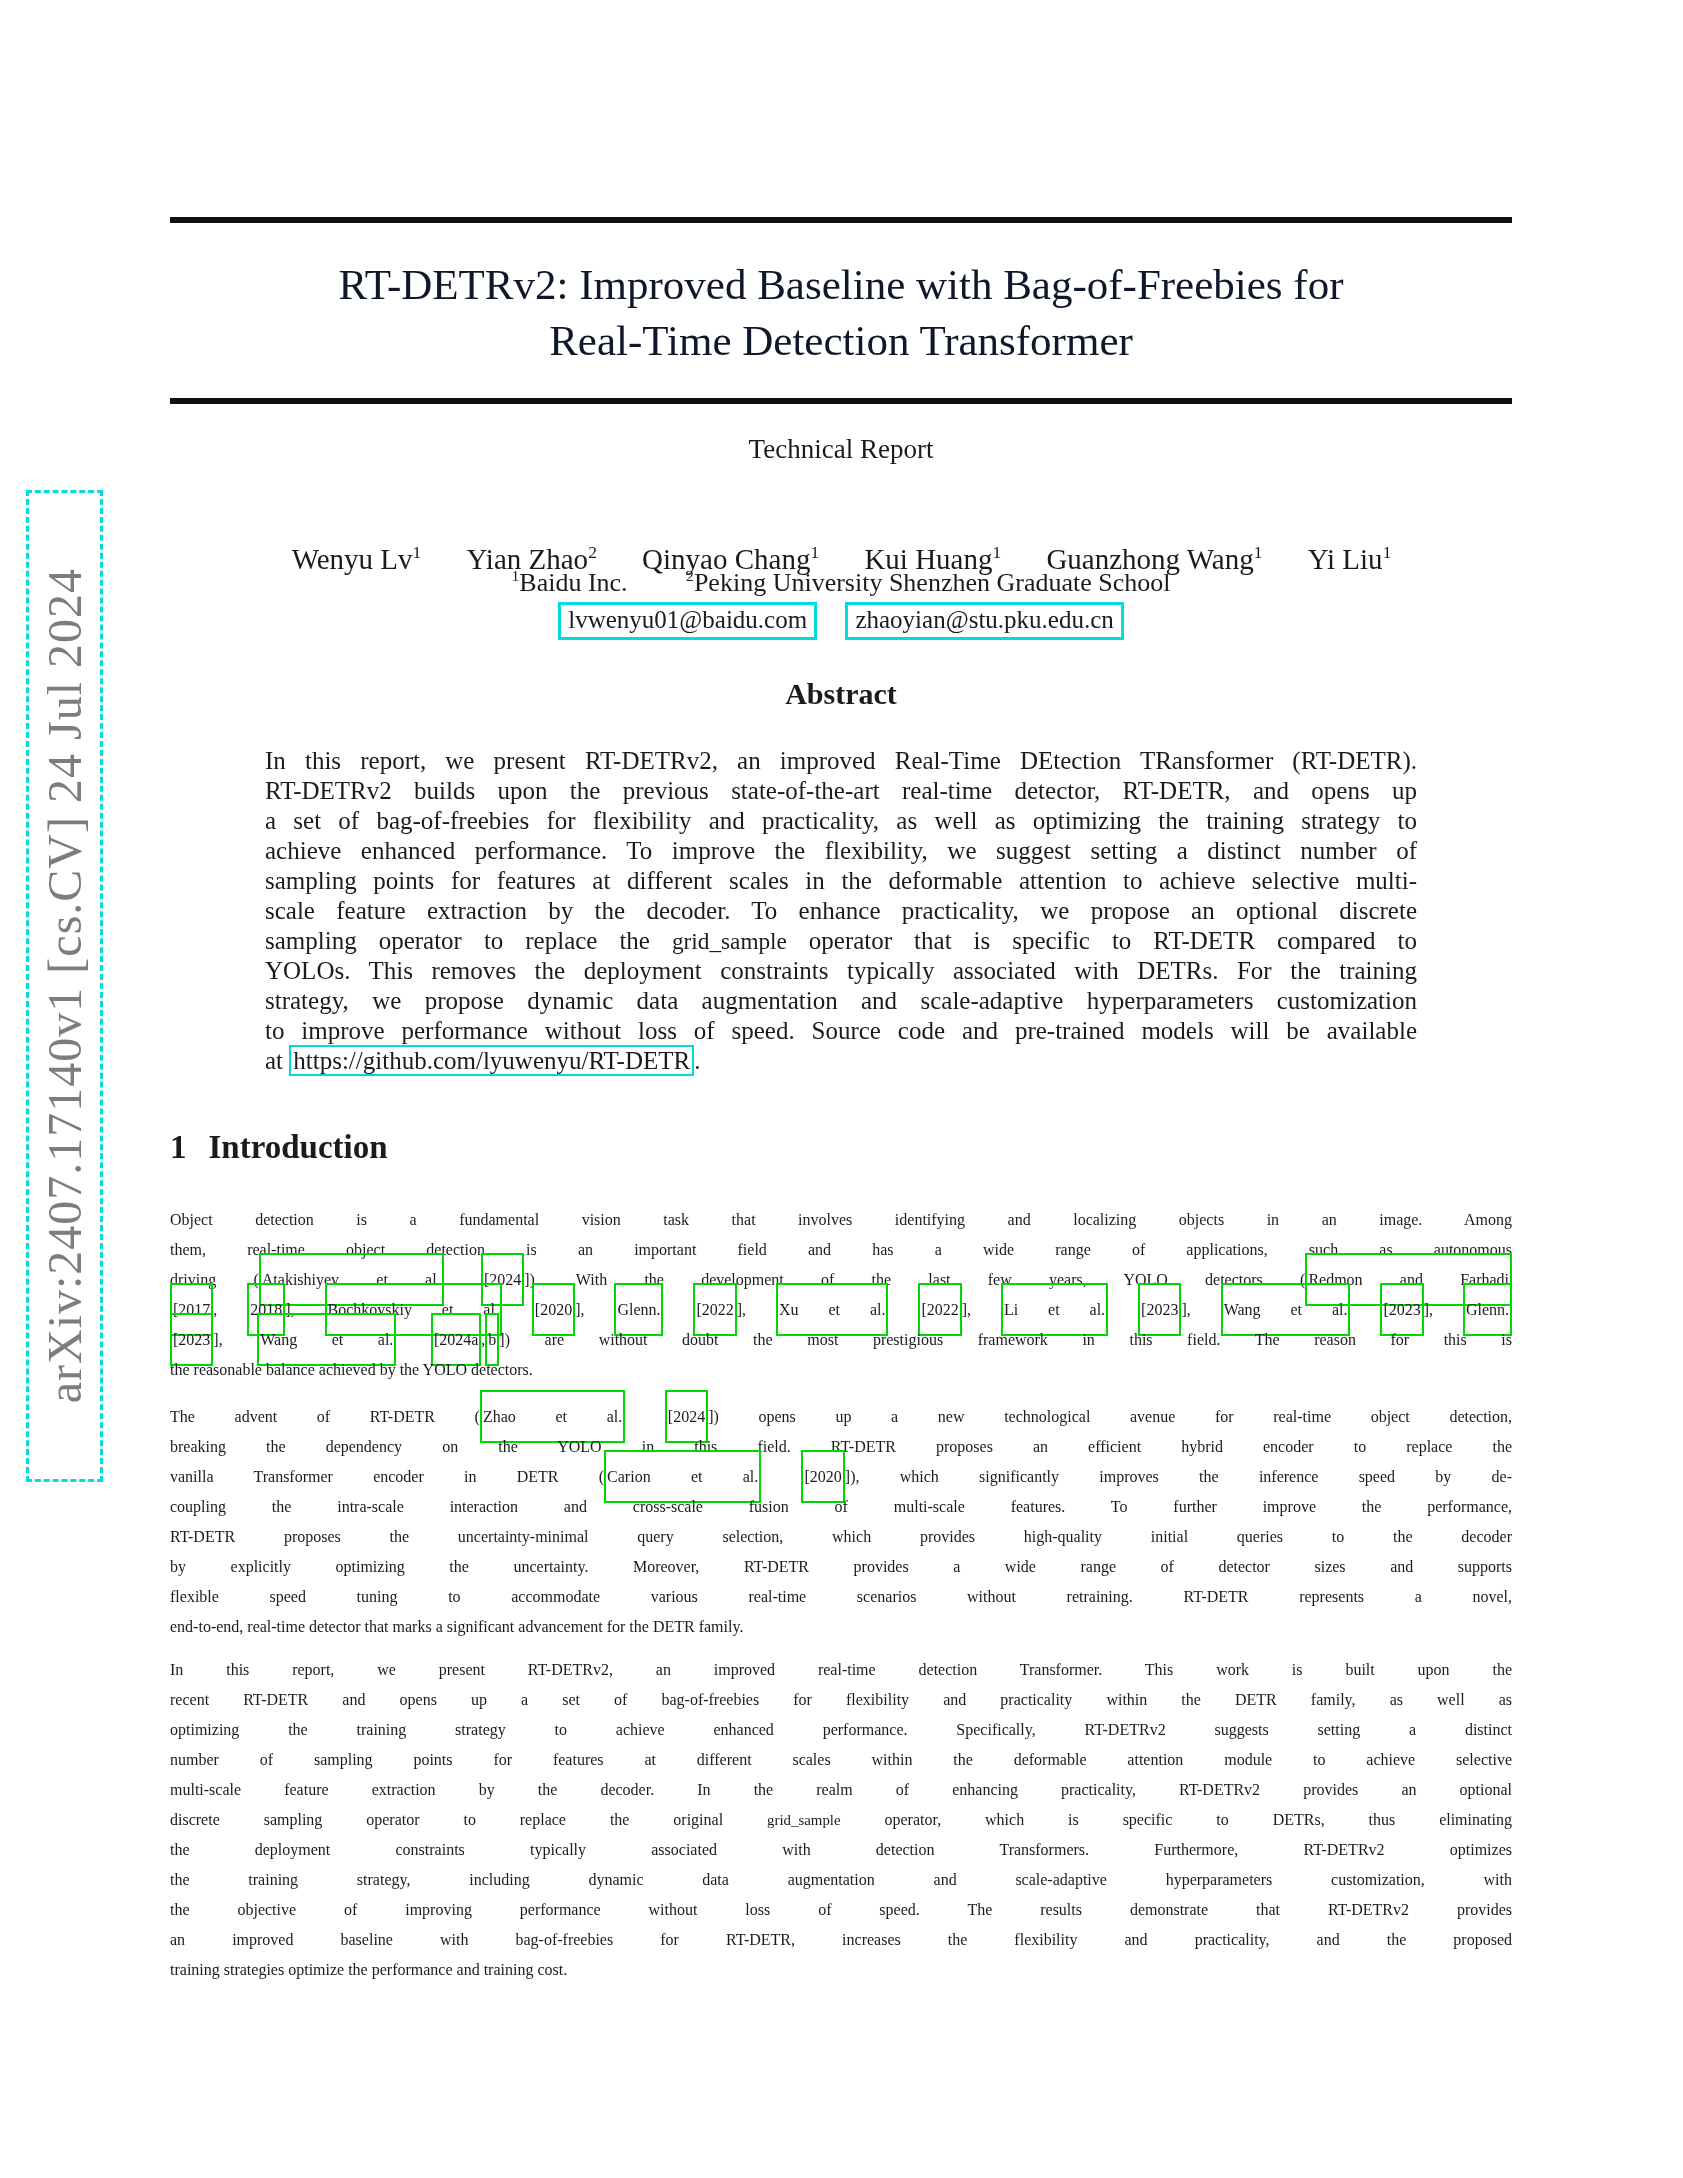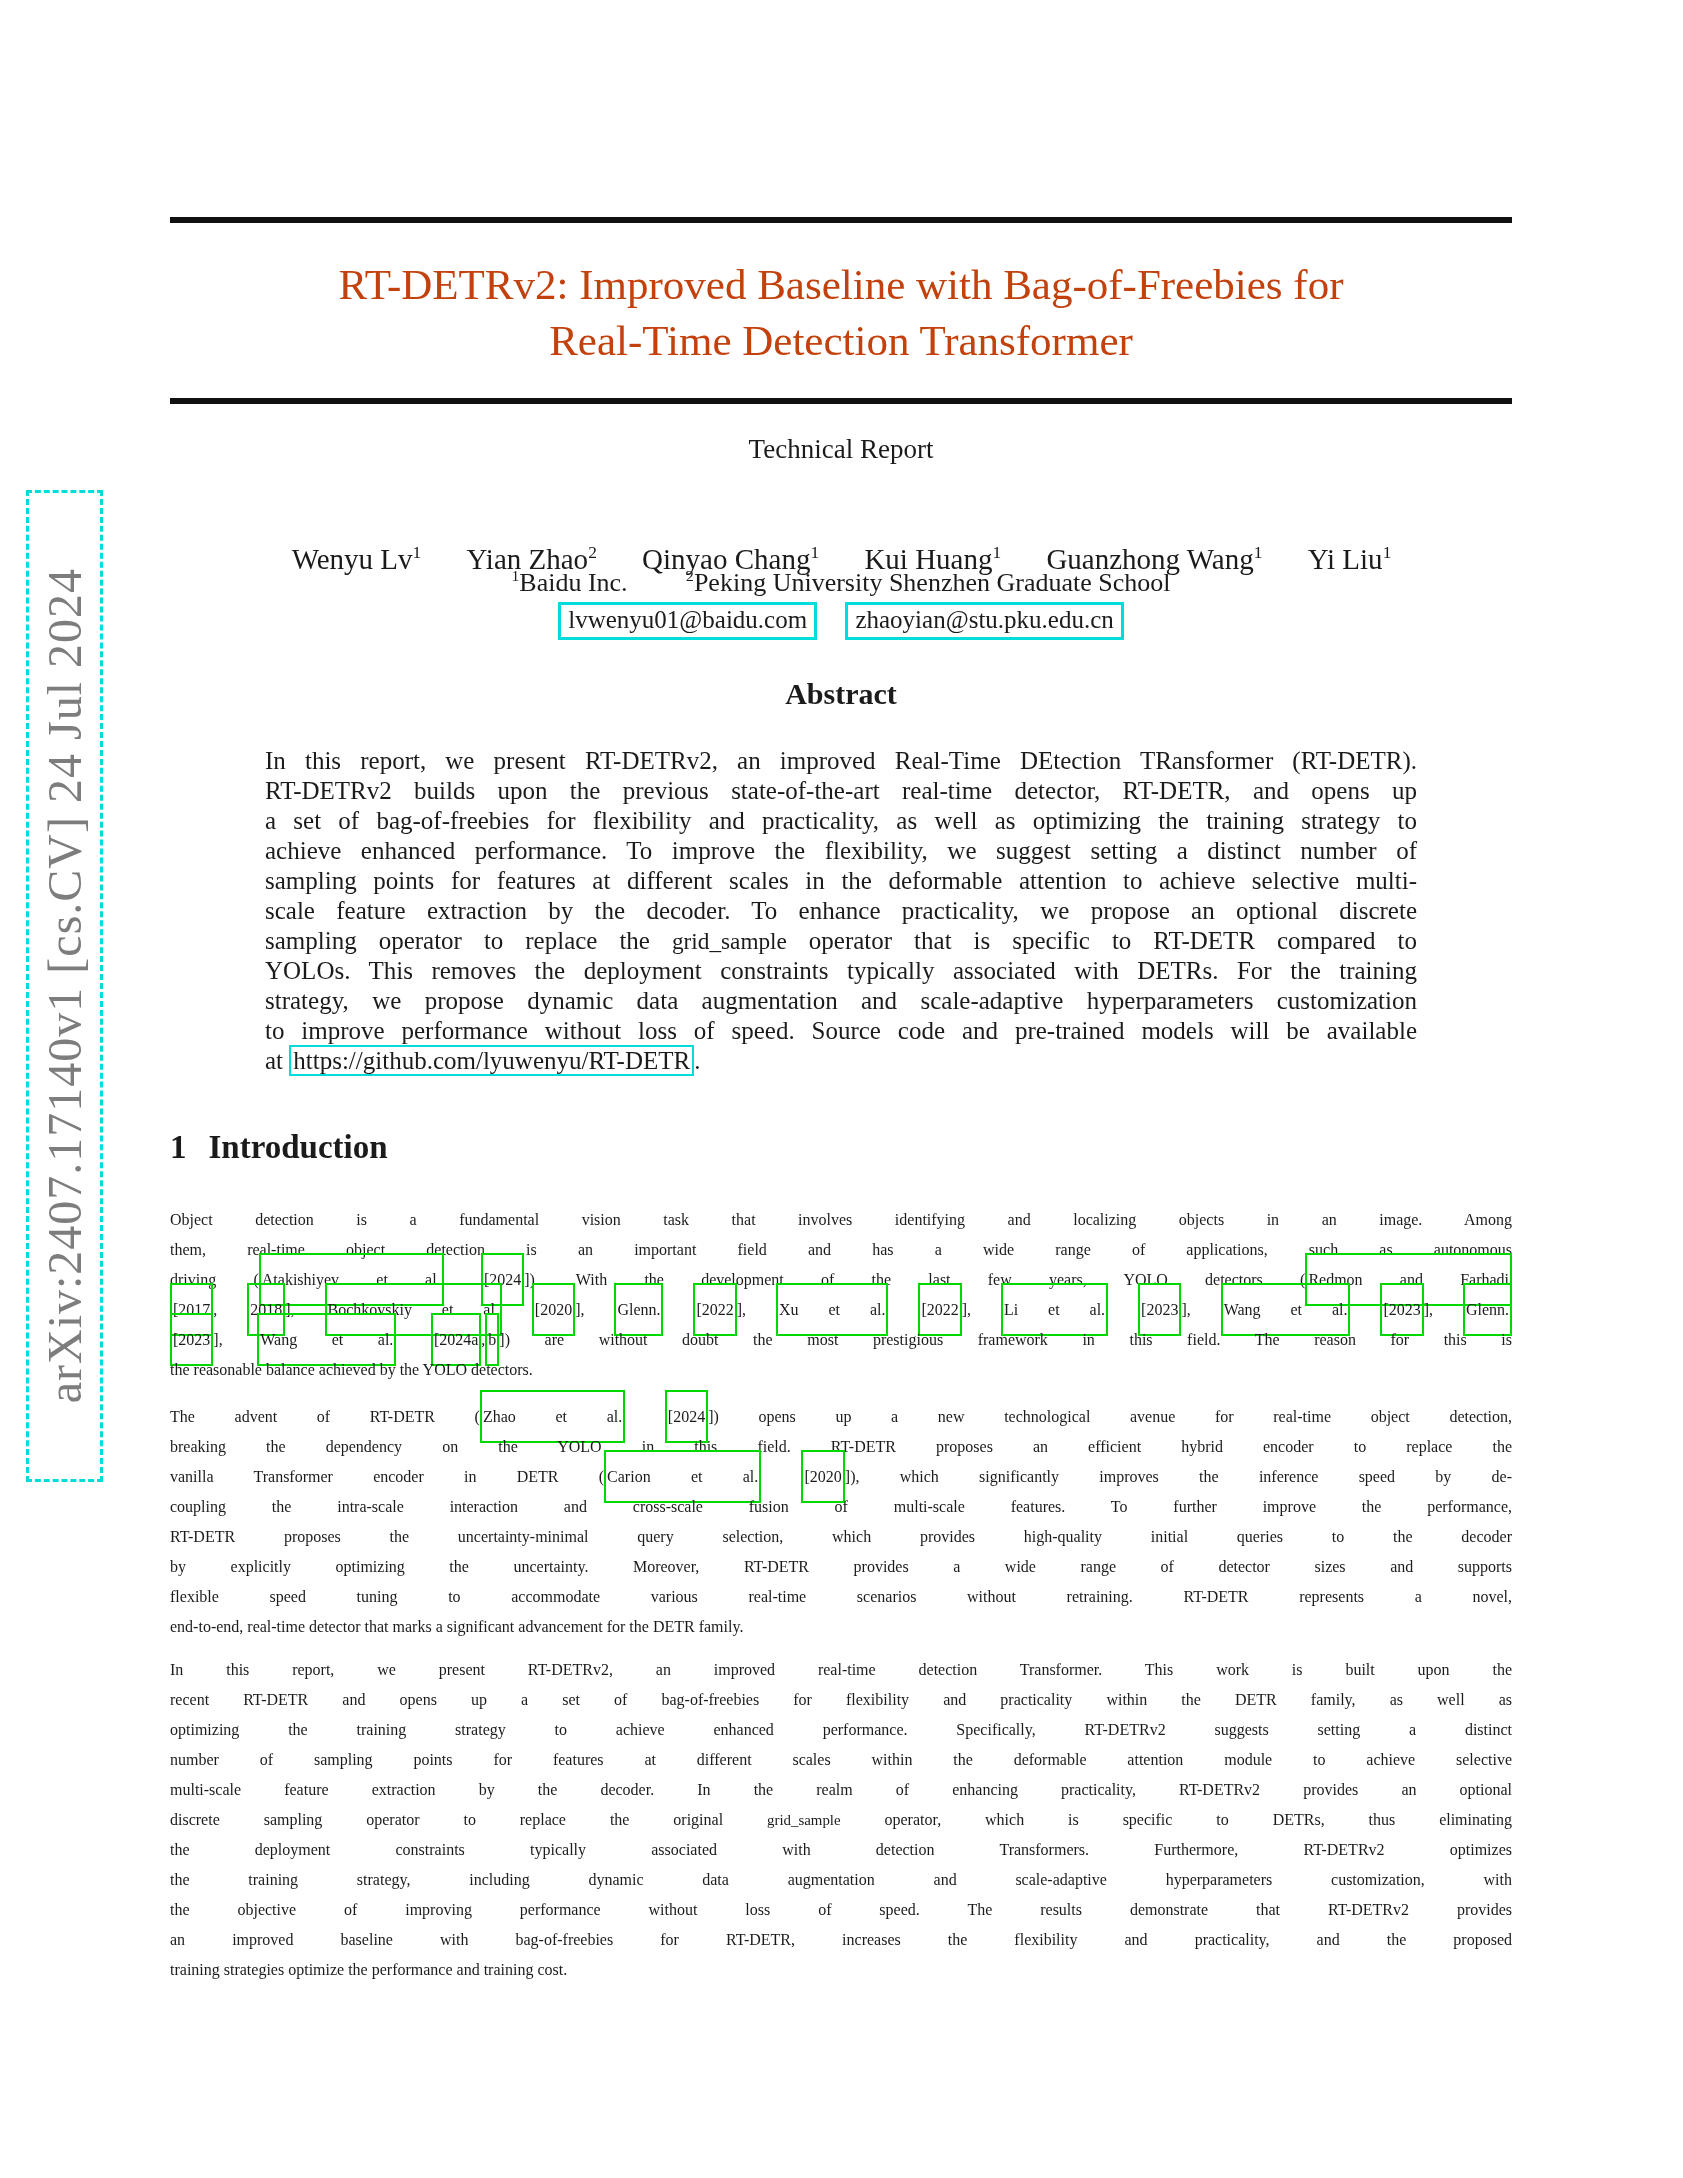--- a/index.html
+++ b/index.html
@@ -12,21 +12,21 @@
              display:flex;align-items:center;justify-content:center;}
   .wm-text{writing-mode:vertical-rl;transform:rotate(180deg);white-space:nowrap;
            font-size:48px;color:#7d7d7d;letter-spacing:1px;}
 
   
   .rule{position:absolute;left:170px;width:1342px;height:6px;background:#111;}
   .rule-top{top:217px;}
   .rule-bottom{top:398px;}
 
   .title{position:absolute;left:170px;top:257px;width:1342px;text-align:center;
-         font-size:43px;line-height:56px;color:#c2410c;}
+         font-size:43px;line-height:56px;color:#0f172a;}
   .subtitle{position:absolute;left:170px;top:434px;width:1342px;text-align:center;font-size:27px;}
 
   .authors{position:absolute;left:121px;top:523px;width:1441px;text-align:center;
            font-size:29px;font-weight:normal;margin-top:20px;}
   .author{margin:0 19px;white-space:nowrap;}
   .authors sup,.affils sup{font-size:60%;vertical-align:super;line-height:0;}
 
   .affils{position:absolute;left:170px;top:568px;width:1342px;text-align:center;font-size:26px;}
   .affil{margin:0 26px;white-space:nowrap;font-family:Liberation Serif, serif;}
 

